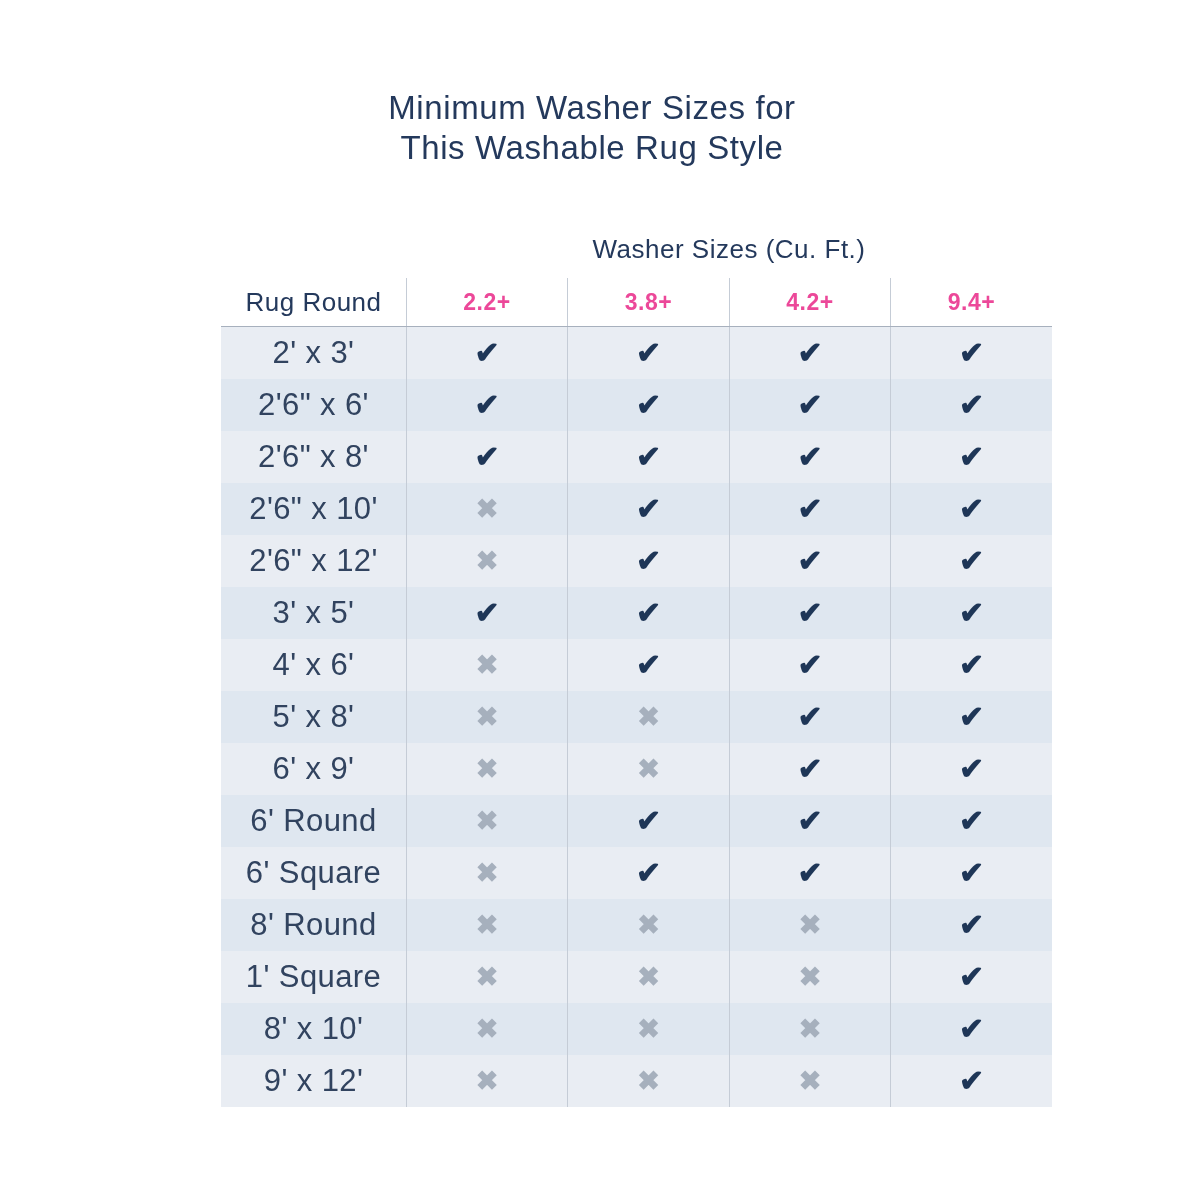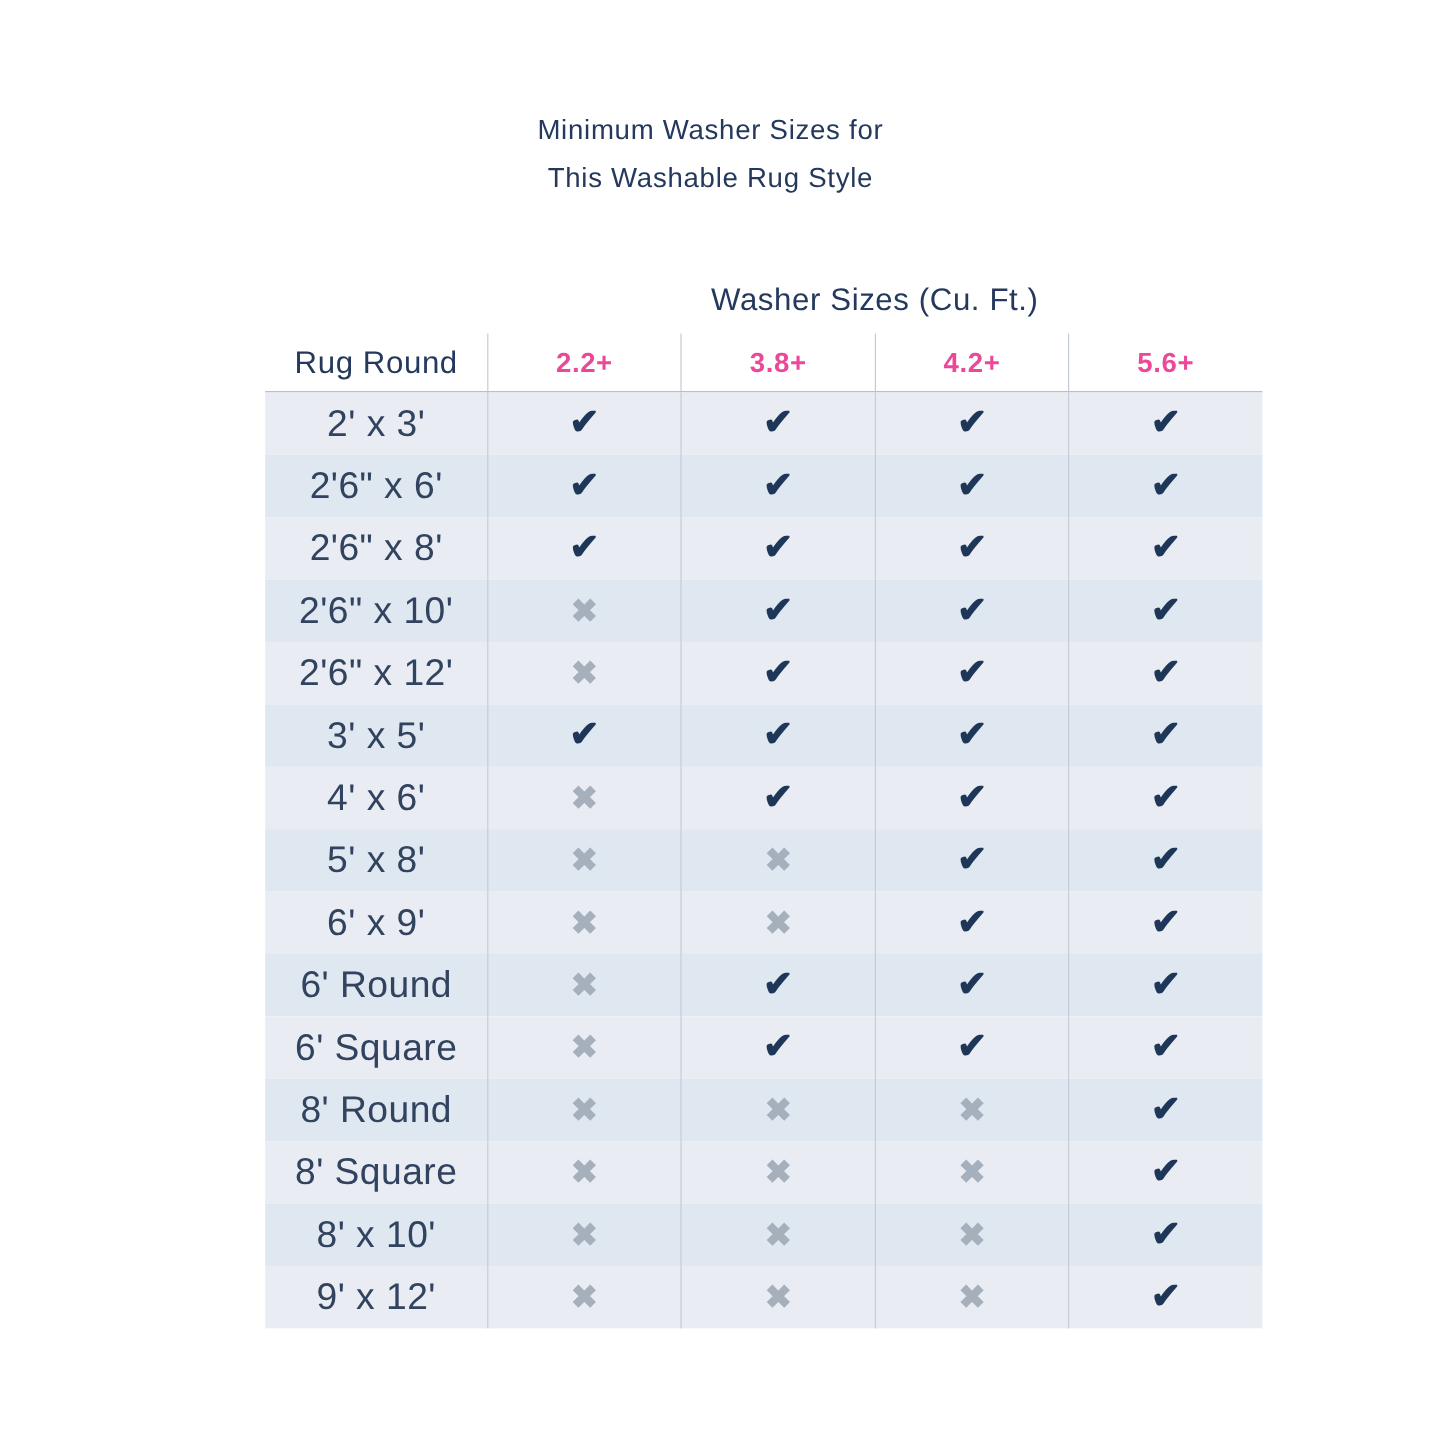--- a/index.html
+++ b/index.html
@@ -11,21 +11,21 @@
   .page {
     position: relative;
     width: 1200px;
     height: 1200px;
     background: #ffffff;
     overflow: hidden;
   }
   .title {
     margin: 88px 16px 0 0;
     text-align: center;
-    font-size: 23px;
+    font-size: 33px;
     line-height: 40px;
     font-weight: 500;
     letter-spacing: 0.6px;
     color: #24395c;
   }
   .table-wrap {
     position: absolute;
     left: 185px;
     top: 232px;
     width: 831px;
@@ -111,21 +111,21 @@
   <div class="table-wrap">
 
     <div class="group-header">Washer Sizes (Cu. Ft.)</div>
 
     <div class="grid header-row" id="header-row">
       <div class="cell header-label">Rug Round</div>
 
     <div class="cell col-header">2.2+</div>
         <div class="cell col-header">3.8+</div>
         <div class="cell col-header">4.2+</div>
-        <div class="cell col-header">5.6+</div>
+        <div class="cell col-header">9.4+</div>
       </div>
 
     <div id="rows">
 
     <div class="grid body-row odd">
           <div class="cell row-label">2' x 3'</div>
           <div class="cell mark check">✔</div>
           <div class="cell mark check">✔</div>
           <div class="cell mark check">✔</div>
           <div class="cell mark check">✔</div>
@@ -201,21 +201,21 @@
           <div class="cell mark check">✔</div>
         </div>
         <div class="grid body-row even">
           <div class="cell row-label">8' Round</div>
           <div class="cell mark x">✖</div>
           <div class="cell mark x">✖</div>
           <div class="cell mark x">✖</div>
           <div class="cell mark check">✔</div>
         </div>
         <div class="grid body-row odd">
-          <div class="cell row-label">8' Square</div>
+          <div class="cell row-label">1' Square</div>
           <div class="cell mark x">✖</div>
           <div class="cell mark x">✖</div>
           <div class="cell mark x">✖</div>
           <div class="cell mark check">✔</div>
         </div>
         <div class="grid body-row even">
           <div class="cell row-label">8' x 10'</div>
           <div class="cell mark x">✖</div>
           <div class="cell mark x">✖</div>
           <div class="cell mark x">✖</div>

